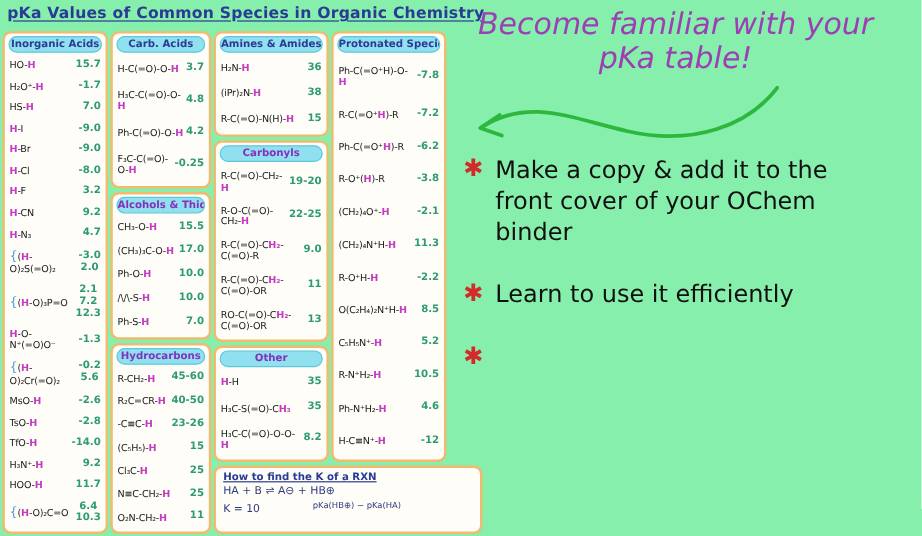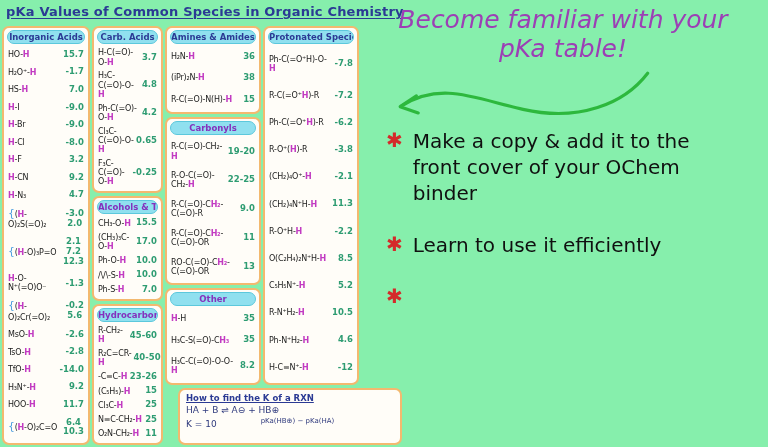--- a/index.html
+++ b/index.html
@@ -2,21 +2,21 @@
 <html><head>
 <meta charset="utf-8">
 <style>
   html,body{margin:0;padding:0;background:#fff;}
   .page{position:relative;width:768px;height:447px;background:#86efac;overflow:hidden;
         font-family:"DejaVu Sans",sans-serif;}
   .title{position:absolute;left:6px;top:4px;color:#2b3a94;font-size:13px;font-weight:bold;
          text-decoration:underline;text-underline-offset:2px;letter-spacing:.2px;}
   .table-wrap{position:absolute;left:2px;top:26px;width:370px;height:419px;display:flex;gap:2px;}
   .col{display:flex;flex-direction:column;gap:3px;box-sizing:border-box;}
-  .c1{width:88px;}.c2{width:71px;}.c3{width:96px;padding-bottom:60px;}.c4{width:96px;padding-bottom:60px;}
+  .c1{width:88px;}.c2{width:84px;}.c3{width:96px;padding-bottom:60px;}.c4{width:96px;padding-bottom:60px;}
   .box{border:2px solid #f3b96f;border-radius:7px;padding:2px 3px;display:flex;flex-direction:column;
        min-height:0;box-sizing:border-box;background:#fffdf8;}
   .pill{background:#90e0ef;border:1px solid #5cc8dc;border-radius:9px;text-align:center;color:#2b3a94;
         font-size:8.5px;font-weight:bold;padding:1px 0;margin-bottom:2px;flex:0 0 auto;white-space:nowrap;overflow:hidden;}
   .pill.purple{color:#8430bd;}
   .trow{flex:1 1 auto;display:flex;justify-content:space-between;align-items:center;gap:2px;
         font-size:8px;color:#1b1b1b;line-height:1.15;padding:0 1px;}
   .f{flex:1 1 auto;letter-spacing:-.2px;}
   .fh{color:#c23bc2;font-weight:bold;}
   .brace{color:#4d9fe0;font-size:1.35em;}
@@ -148,24 +148,20 @@
           </div>
           <div class="trow">
             <span class="f"><span class="fp">H₃C-C(=O)-O-</span><span class="fh">H</span></span>
             <span class="v">4.8</span>
           </div>
           <div class="trow">
             <span class="f"><span class="fp">Ph-C(=O)-O-</span><span class="fh">H</span></span>
             <span class="v">4.2</span>
           </div>
           <div class="trow">
-            <span class="f"><span class="fp">Cl₃C-C(=O)-O-</span><span class="fh">H</span></span>
-            <span class="v">0.65</span>
-          </div>
-          <div class="trow">
             <span class="f"><span class="fp">F₃C-C(=O)-O-</span><span class="fh">H</span></span>
             <span class="v">-0.25</span>
           </div>
         </div>
         <div class="box" style="flex-grow: 6;">
           <div class="pill purple">Alcohols &amp; Thiols</div>
           <div class="trow">
             <span class="f"><span class="fp">CH₃-O-</span><span class="fh">H</span></span>
             <span class="v">15.5</span>
           </div>

